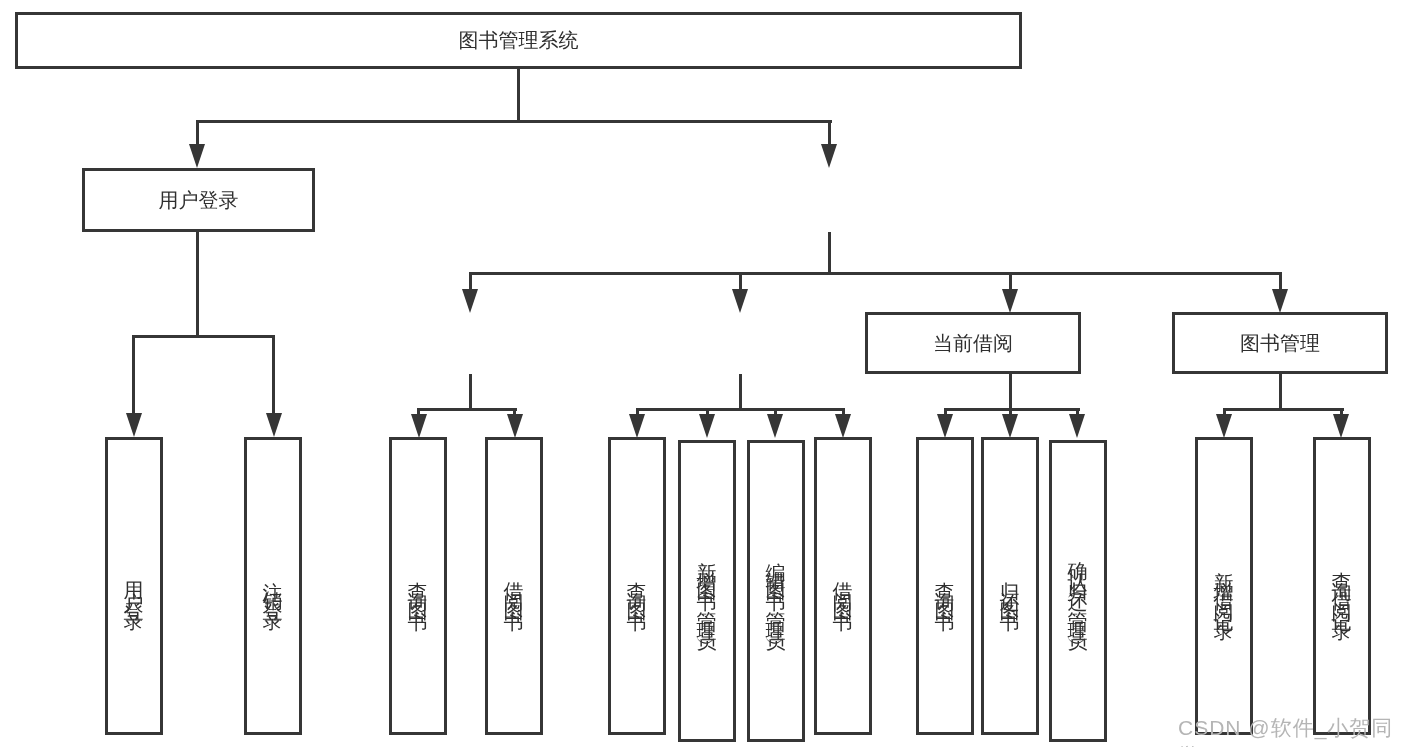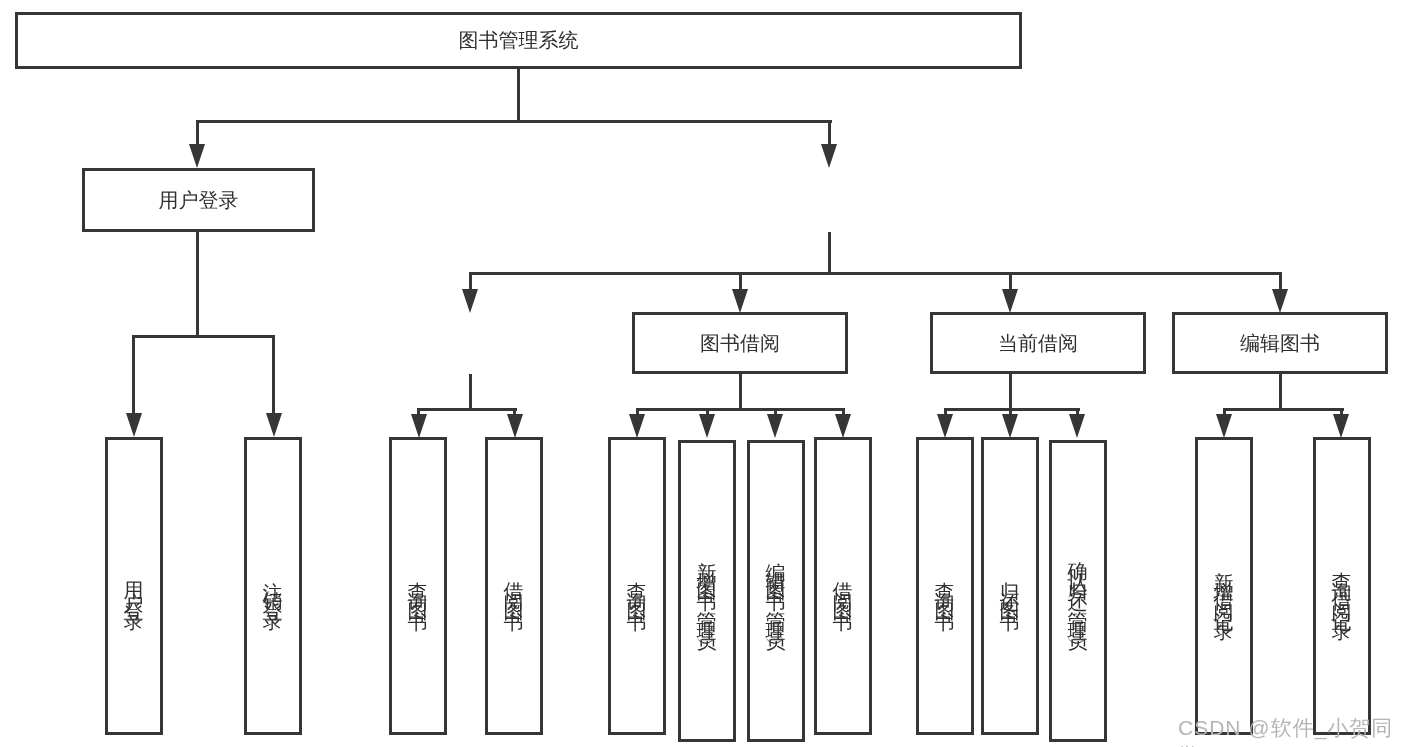--- a/index.html
+++ b/index.html
@@ -79,28 +79,25 @@
   <div class="hline" style="left:469px; top:272px; width:813px; height:3px;"></div>
   <div class="vline" style="left:469px; top:272px; width:3px; height:20px;"></div>
   <div class="arrow" style="left:462px; top:289px;"></div>
   <div class="vline" style="left:739px; top:272px; width:3px; height:20px;"></div>
   <div class="arrow" style="left:732px; top:289px;"></div>
   <div class="vline" style="left:1009px; top:272px; width:3px; height:20px;"></div>
   <div class="arrow" style="left:1002px; top:289px;"></div>
   <div class="vline" style="left:1279px; top:272px; width:3px; height:20px;"></div>
   <div class="arrow" style="left:1272px; top:289px;"></div>
 
-  <div class="box" style="left:632px; top:312px; width:216px; height:62px;">
-    <span>图书借阅</span>
-  </div>
-  <div class="box" style="left:930px; top:312px; width:216px; height:62px;">
+  <div class="box" style="left:865px; top:312px; width:216px; height:62px;">
     <span>当前借阅</span>
   </div>
   <div class="box" style="left:1172px; top:312px; width:216px; height:62px;">
-    <span>编辑图书</span>
+    <span>图书管理</span>
   </div>
 
   <div class="vline" style="left:469px; top:374px; width:3px; height:37px;"></div>
   <div class="hline" style="left:417px; top:408px; width:100px; height:3px;"></div>
   <div class="vline" style="left:417px; top:408px; width:3px; height:8px;"></div>
   <div class="arrow" style="left:411px; top:414px;"></div>
   <div class="vline" style="left:513px; top:408px; width:3px; height:8px;"></div>
   <div class="arrow" style="left:507px; top:414px;"></div>
 
   <div class="vline" style="left:739px; top:374px; width:3px; height:37px;"></div>

